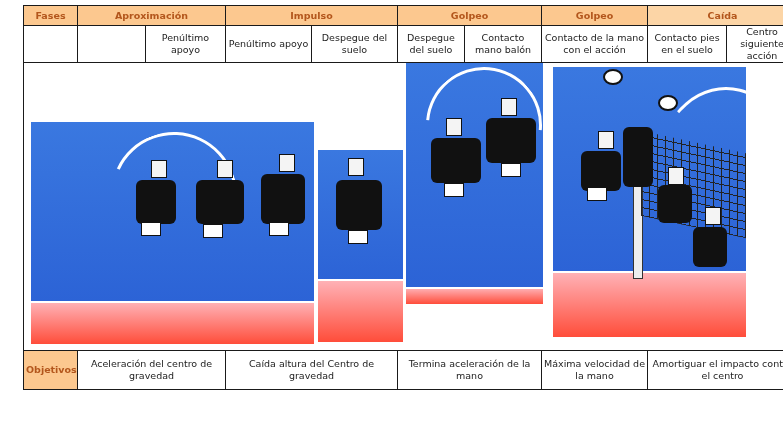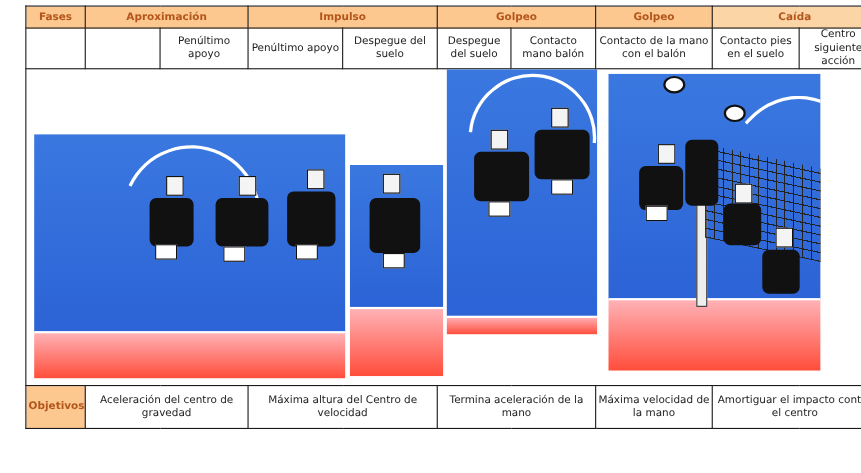--- a/index.html
+++ b/index.html
@@ -55,21 +55,21 @@
     <td colspan="2" class="light">Caída</td>
   </tr>
   <tr class="desc">
     <td></td>
     <td></td>
     <td>Penúltimo apoyo</td>
     <td>Penúltimo apoyo</td>
     <td>Despegue del suelo</td>
     <td>Despegue del suelo</td>
     <td>Contacto mano balón</td>
-    <td>Contacto de la mano con el balón</td>
+    <td>Contacto de la mano con el acción</td>
     <td>Contacto pies en el suelo</td>
     <td>Centro siguiente acción</td>
   </tr>
   <tr class="imgrow">
     <td colspan="10" style="border-top:1px solid #1a1a1a;">
       <div style="position:relative;width:774px;height:287px;">
 
         <div class="pic" style="left:7px;top:59px;width:283px;height:222px;">
           <div class="court sky" style="height:180px;"></div>
           <div class="court floor" style="height:42px;"></div>
@@ -125,20 +125,20 @@
           <div class="fig" style="left:105px;top:118px;width:34px;height:38px;"></div>
           <div class="head" style="left:152px;top:140px;"></div>
           <div class="fig" style="left:140px;top:160px;width:34px;height:40px;"></div>
         </div>
       </div>
     </td>
   </tr>
   <tr class="obj">
     <td class="label">Objetivos</td>
     <td colspan="2">Aceleración del centro de gravedad</td>
-    <td colspan="2">Máxima altura del Centro de velocidad</td>
+    <td colspan="2">Caída altura del Centro de gravedad</td>
     <td colspan="2">Termina aceleración de la mano</td>
     <td>Máxima velocidad de la mano</td>
     <td colspan="2">Amortiguar el impacto contra el centro</td>
   </tr>
 </tbody>
     </table>
 </div>
 
 </body></html>

